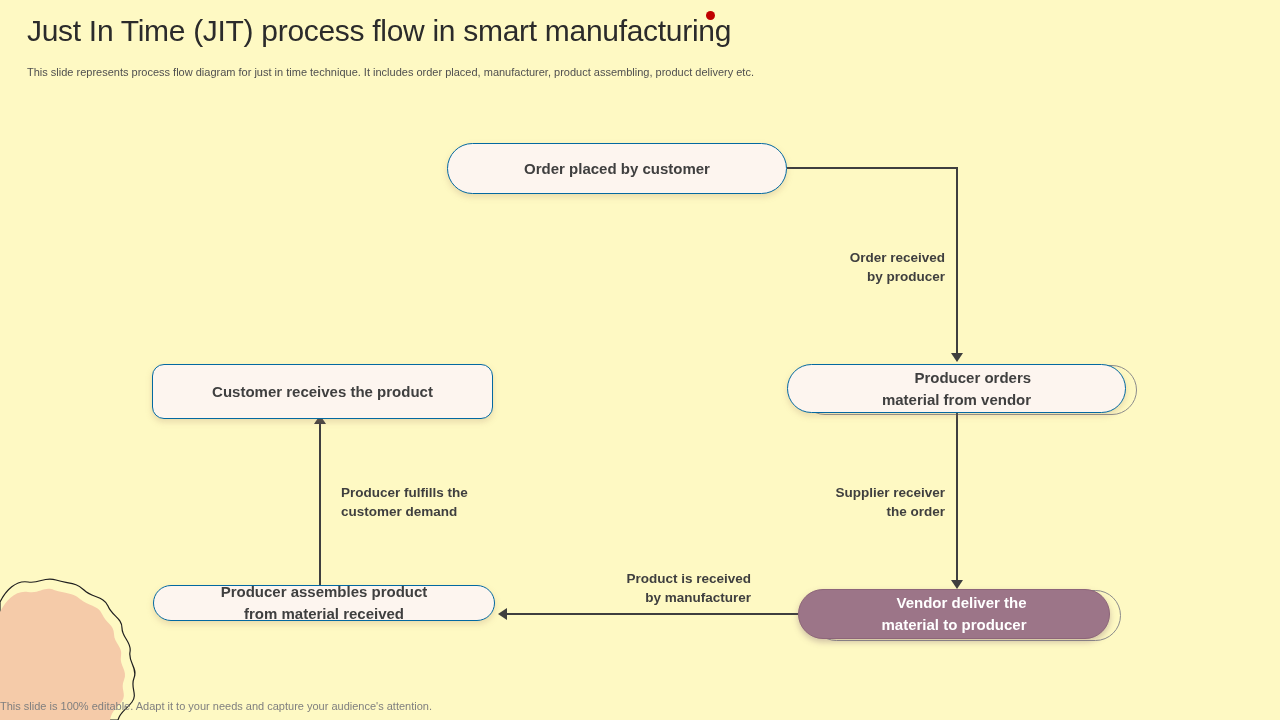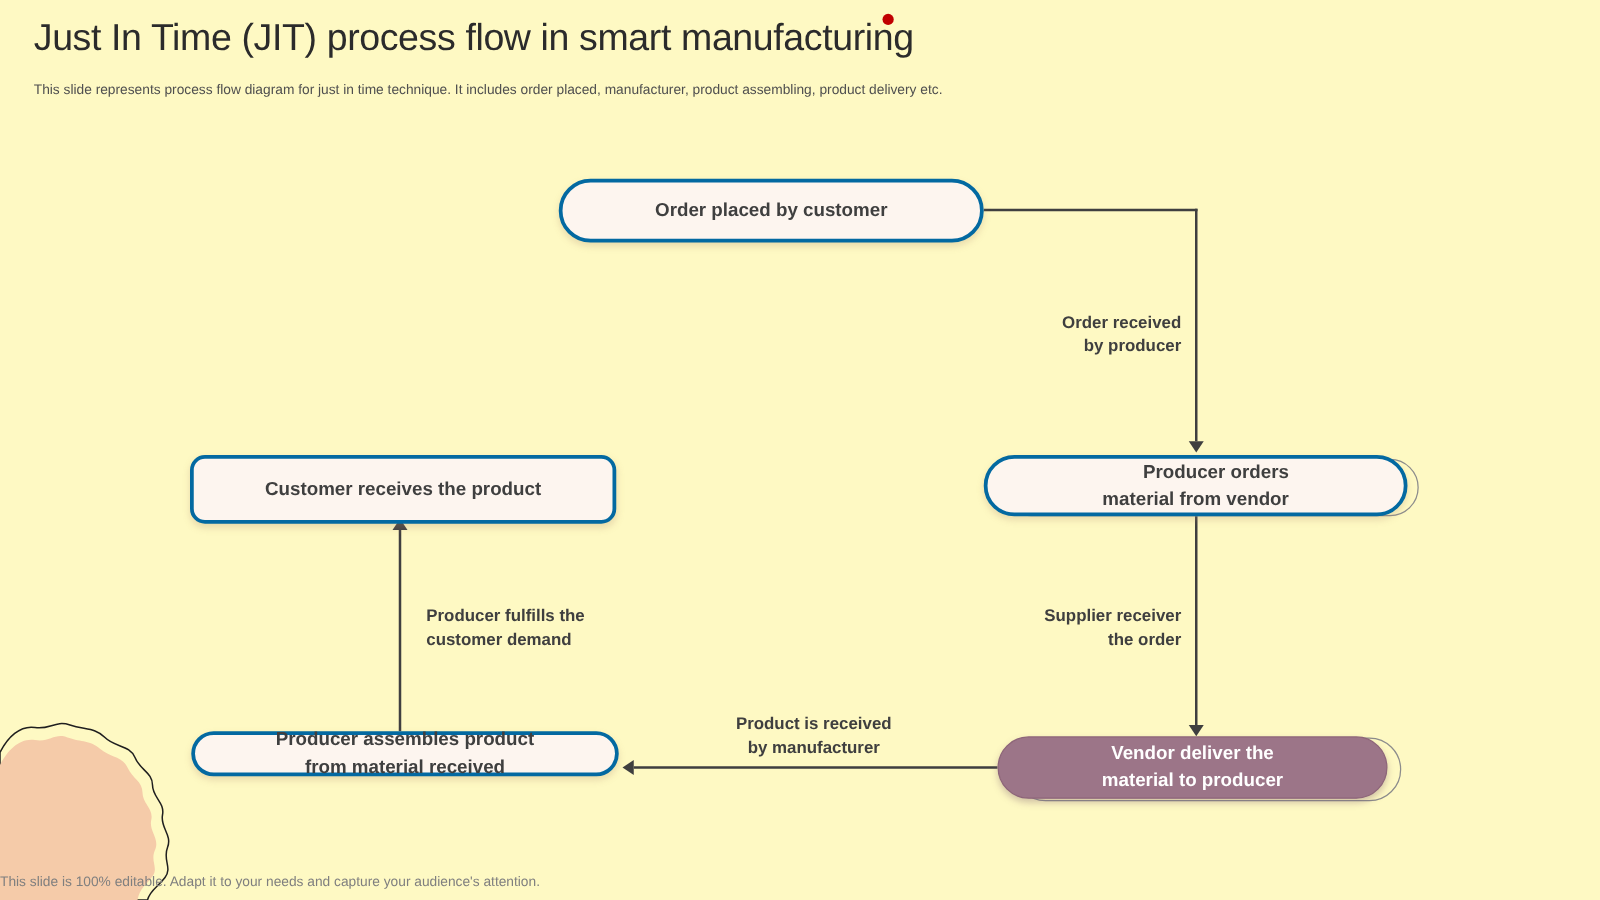--- a/index.html
+++ b/index.html
@@ -12,33 +12,33 @@
            font-size:30px; font-weight:500; letter-spacing:-0.3px; color:#2b2b2b; }
   .subtitle { position:absolute; left:27px; top:66px; width:900px;
               font-size:11px; font-weight:400; color:#4f4f4f; }
   .red-dot { position:absolute; left:706px; top:11px; width:9px; height:9px;
              border-radius:50%; background:#c00000; }
 
   
   .node { position:absolute; display:flex; align-items:center; justify-content:center;
           text-align:center; font-weight:bold; font-size:15px; color:#3f3f3f;
           line-height:1.45; white-space:pre-line; }
-  .cream { background:#fdf5ef; border:3px solid #0369a1;
+  .cream { background:#fdf5ef; border:1px solid #0369a1;
            box-shadow:0 3px 6px rgba(175,140,110,0.28); }
   .pill  { border-radius:27px; }
   .rrect { border-radius:12px; }
   .mauve { background:#9c7588; color:#ffffff; border:1px solid #8d6579;
            box-shadow:0 3px 6px rgba(120,90,105,0.35); }
   .ring-box::after { content:""; position:absolute; top:0px; bottom:-3px;
            left:12px; right:-12px; border:1.5px solid #8c8c8c;
            border-radius:27px; z-index:-1; background:transparent; }
 
   #node-order      { left:447px; top:143px; width:340px; height:51px; }
   #node-prod-order { left:787px; top:364px; width:339px; height:49px;text-align:right; }
-  #node-vendor     { left:798px; top:589px; width:312px; height:50px; }
+  #node-vendor     { left:798px; top:589px; width:312px; height:50px;text-align:right; }
   #node-assemble   { left:153px; top:585px; width:342px; height:36px; }
   #node-customer   { left:152px; top:364px; width:341px; height:55px; }
 
   
   .line { position:absolute; background:#3f3f3f; }
   .arrow { position:absolute; width:0; height:0; }
   #ln-order-h   { left:787px; top:167px; width:171px; height:2px; }
   #ln-order-v   { left:956px; top:167px; width:2px;  height:186px; }
   #ar-prod-down { left:951px; top:353px; border-left:6px solid transparent;
                   border-right:6px solid transparent; border-top:9px solid #3f3f3f; }
@@ -51,21 +51,21 @@
   #ln-asm-v     { left:319px; top:424px; width:2px; height:161px; }
   #ar-cust-up   { left:314px; top:415px; border-left:6px solid transparent;
                   border-right:6px solid transparent; border-bottom:9px solid #3f3f3f; }
 
   
   .edge-label { position:absolute; font-weight:bold; font-size:13.5px; color:#3f3f3f;
                 line-height:1.4; white-space:pre-line; }
   #lbl-order-received { right:335px; top:249px; text-align:right; }
   #lbl-supplier       { right:335px; top:484px; text-align:right; }
   #lbl-fulfills       { left:341px;  top:484px; text-align:left; }
-  #lbl-product        { left:551px;  top:570px; width:200px; text-align:center; }
+  #lbl-product        { left:551px;  top:570px; width:200px; text-align:right; }
 
   
   .footer { position:absolute; left:0; top:700px; width:1280px; text-align:left;
             font-size:11px; color:#7f7f7f; }
 
   
   #blob { position:absolute; left:0; top:572px; }
 </style>
 </head>
 <body>

